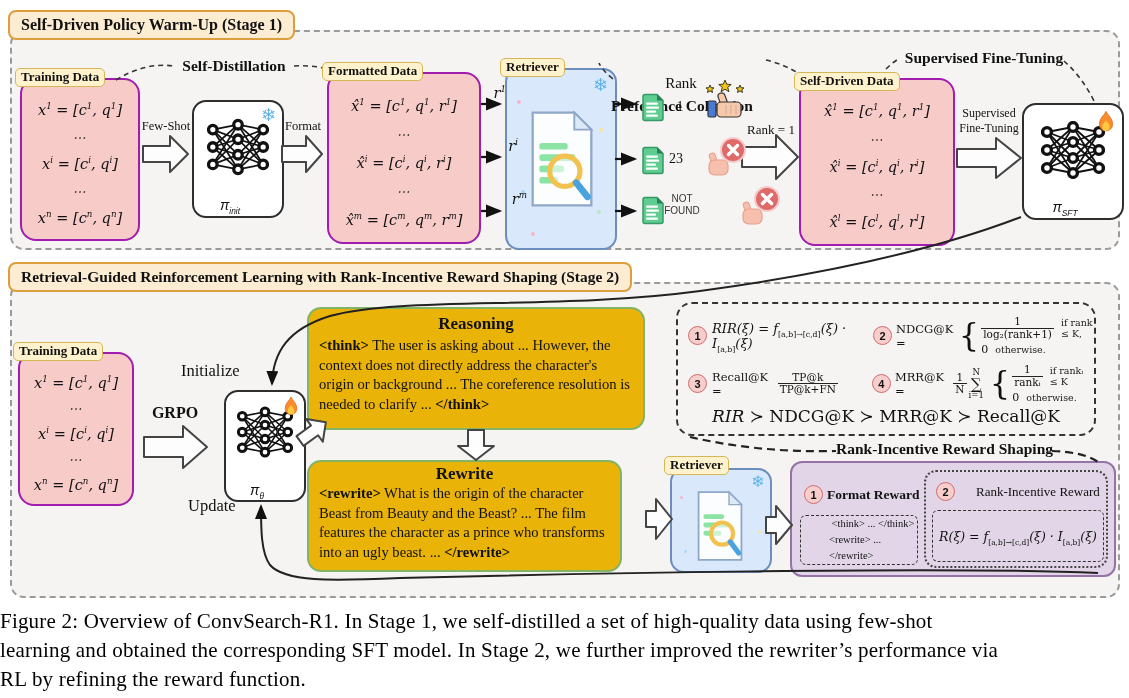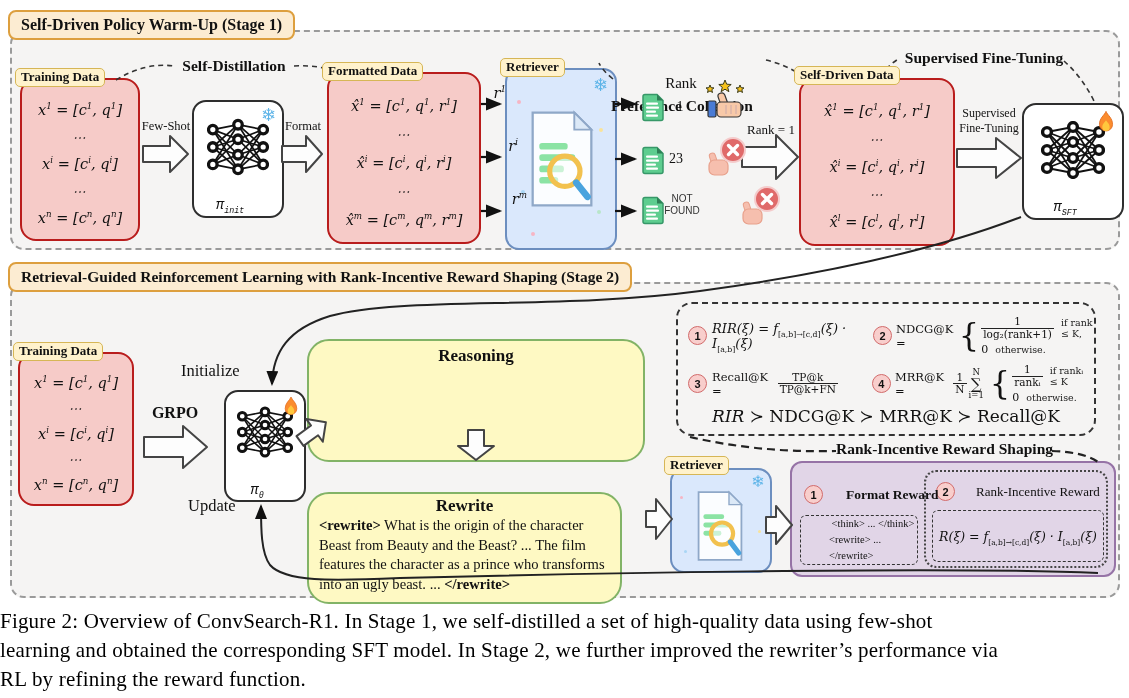--- a/index.html
+++ b/index.html
@@ -4,30 +4,30 @@
 <style>
   html,body{margin:0;padding:0;background:#fff;}
   .canvas{position:relative;width:1129px;height:698px;background:#fff;overflow:hidden;
           font-family:"Liberation Serif",serif;color:#111;}
   .panel{position:absolute;background:#f5f4f3;border:2px dashed #9a9a9a;border-radius:14px;z-index:1;}
   .overlay{position:absolute;left:0;top:0;z-index:5;pointer-events:none;}
   .stage-title{position:absolute;background:#fcecd2;border:2px solid #dd9f3e;border-radius:8px;
                padding:4px 11px;font-weight:bold;font-size:16px;white-space:nowrap;z-index:6;}
   .tag{position:absolute;background:#fff2cc;border:1.6px solid #d6b656;border-radius:5px;
        padding:0px 5px 1px;font-weight:bold;font-size:13px;white-space:nowrap;z-index:7;}
-  .pinkbox{position:absolute;background:#f6cbc8;border:2px solid #b91c1c;border-radius:16px;z-index:4;
+  .pinkbox{position:absolute;background:#f6cbc8;border:2px solid #a21caf;border-radius:16px;z-index:4;
            display:flex;flex-direction:column;justify-content:space-evenly;box-sizing:border-box;padding-top:10px;}
   .mline{font-style:italic;font-family:"DejaVu Serif",serif;text-align:center;font-size:14.5px;line-height:1;}
   .dots{font-size:13px;letter-spacing:2px;}
   .nnbox{position:absolute;background:#fff;border:2px solid #2e2e2e;border-radius:14px;z-index:4;text-align:center;}
-  .nnlabel{position:absolute;left:0;right:16px;bottom:3px;font-style:italic;font-family:Liberation Mono, monospace;font-size:14px;}
+  .nnlabel{position:absolute;left:0;right:16px;bottom:3px;font-style:italic;font-family:Liberation Sans, sans-serif;font-size:14px;}
   .snow{position:absolute;font-size:18px;color:#5db4e8;z-index:8;line-height:1;
         font-family:"DejaVu Sans",sans-serif;}
   .bluebox{position:absolute;background:#dae8fc;border:2px solid #6c8ebf;border-radius:14px;z-index:4;}
-  .greenbox{position:absolute;background:#fef9c3;border:2px solid #82b366;border-radius:22px;z-index:4;box-sizing:border-box;margin-top:32px;}
+  .greenbox{position:absolute;background:#eab308;border:2px solid #82b366;border-radius:14px;z-index:4;box-sizing:border-box;}
   .gtitle{text-align:center;font-weight:bold;font-size:17px;margin-top:5px;}
   .gbody{padding:2px 10px 4px;font-size:14.6px;line-height:1.34;}
   .purplebox{position:absolute;background:#e1d5e7;border:2px solid #9673a6;border-radius:12px;z-index:4;}
   .flbl{position:absolute;font-weight:bold;white-space:nowrap;z-index:6;text-align:center;}
   .plain{position:absolute;white-space:nowrap;z-index:6;text-align:right;}
   .circ{display:inline-flex;align-items:center;justify-content:center;width:17px;height:17px;border-radius:50%;
         background:#f8cecc;border:1.5px solid #d26b6b;font:bold 11px "Liberation Sans",sans-serif;flex:none;}
   .fml{font-family:"DejaVu Serif",serif;font-size:13px;}
   .fml .sub,.sub{vertical-align:sub;font-size:60%;line-height:0;}
   .sup{vertical-align:super;font-size:60%;line-height:0;}
@@ -270,21 +270,21 @@
     <svg width="40" height="44" viewBox="0 0 40 44">
       <rect x="3" y="17" width="6" height="10" rx="2.8" fill="#f6bfae" stroke="#e8a18c" stroke-width="1" transform="rotate(-18 6 22)"></rect>
       <rect x="2" y="24" width="19" height="15" rx="5.5" fill="#f6bfae" stroke="#e8a18c" stroke-width="1.2"></rect>
       <circle cx="26" cy="14" r="12" fill="#e06a6a" stroke="#f4cbcb" stroke-width="2"></circle>
       <path d="M21.5 9.5 L30.5 18.5 M30.5 9.5 L21.5 18.5" stroke="#fff" stroke-width="3.4" stroke-linecap="round"></path>
     </svg>
   </div>
 
   <div class="plain" style="left:740px;top:122px;width:62px;text-align:center;font-size:13px;">Rank = 1</div>
 
-  <div class="tag" style="left:794px;top:66px;">Self-Driven Data</div>
+  <div class="tag" style="left:794px;top:72px;">Self-Driven Data</div>
   <div class="pinkbox" style="left:799px;top:78px;width:156px;height:168px;">
     <div class="mline"><span>x̂</span><span class="sup">1</span><span> = [c</span><span class="sup">1</span><span>, q</span><span class="sup">1</span><span>, r</span><span class="sup">1</span><span>]</span></div>
     <div class="mline dots"><span>⋯</span></div>
     <div class="mline"><span>x̂</span><span class="sup">i</span><span> = [c</span><span class="sup">i</span><span>, q</span><span class="sup">i</span><span>, r</span><span class="sup">i</span><span>]</span></div>
     <div class="mline dots"><span>⋯</span></div>
     <div class="mline"><span>x̂</span><span class="sup">l</span><span> = [c</span><span class="sup">l</span><span>, q</span><span class="sup">l</span><span>, r</span><span class="sup">l</span><span>]</span></div>
   </div>
 
   <div class="flbl" style="left:896px;top:49px;width:176px;font-size:15.5px;">Supervised Fine-Tuning</div>
   <div class="plain" style="left:953px;top:106px;width:72px;text-align:center;font-size:12px;line-height:1.25;">
@@ -402,20 +402,21 @@
         <circle cx="58" cy="10" r="4.4"></circle>
           <circle cx="58" cy="28" r="4.4"></circle>
           <circle cx="58" cy="46" r="4.4"></circle>
       </g>
     </svg>
     <div class="nnlabel" style="bottom:2px;"><span class="i">π</span><span class="sub">θ</span></div>
   </div>
 
   <div class="greenbox" style="left:307px;top:307px;width:338px;height:123px;">
     <div class="gtitle">Reasoning</div>
+    <div class="gbody"><span class="b">&lt;think&gt;</span><span> The user is asking about ... However, the context does not directly address the character's origin or background ... The coreference resolution is needed to clarify ... </span><span class="b">&lt;/think&gt;</span></div>
   </div>
 
   <div class="greenbox" style="left:307px;top:460px;width:315px;height:112px;">
     <div class="gtitle" style="margin-top:2px;">Rewrite</div>
     <div class="gbody" style="padding-top:0;"><span class="b">&lt;rewrite&gt;</span><span> What is the origin of the character Beast from Beauty and the Beast? ... The film features the character as a prince who transforms into an ugly beast. ... </span><span class="b">&lt;/rewrite&gt;</span></div>
   </div>
 
   <div class="tag" style="left:664px;top:456px;">Retriever</div>
   <div class="bluebox" style="left:670px;top:468px;width:98px;height:101px;">
     <span class="snow" style="right:5px;top:4px;font-size:16px;">❄</span>
@@ -492,21 +493,21 @@
     <div class="frow" style="left:0;top:102px;width:100%;justify-content:center;">
       <span class="fml" style="font-size:17px;"><span class="i">RIR</span><span> ≻ NDCG@K ≻ MRR@K ≻ Recall@K</span></span>
     </div>
   </div>
 
   <div class="flbl" style="left:836px;top:440px;width:216px;font-size:15.5px;">Rank-Incentive Reward Shaping</div>
 
   <div class="purplebox" style="left:790px;top:461px;width:322px;height:112px;">
     <div class="frow" style="left:12px;top:22px;">
       <span class="circ">1</span>
-      <span style="font-weight:bold;font-size:13.5px;margin-left:23px;">Format Reward</span>
+      <span style="font-weight:bold;font-size:13.5px;margin-left:4px;">Format Reward</span>
     </div>
     <div class="dashbox" style="left:8px;top:52px;width:118px;height:50px;font-size:10.5px;line-height:1.5;padding-left:28px;">
       <div>&lt;think&gt; ... &lt;/think&gt;</div>
       <div>&lt;rewrite&gt; ... &lt;/rewrite&gt;</div>
     </div>
     <div class="dotbox" style="left:132px;top:7px;width:184px;height:98px;">
       <div class="frow" style="left:10px;top:10px;">
         <span class="circ">2</span>
         <span style="font-weight:normal;font-size:13px;margin-left:21px;white-space:nowrap;">Rank-Incentive Reward</span>
       </div>

